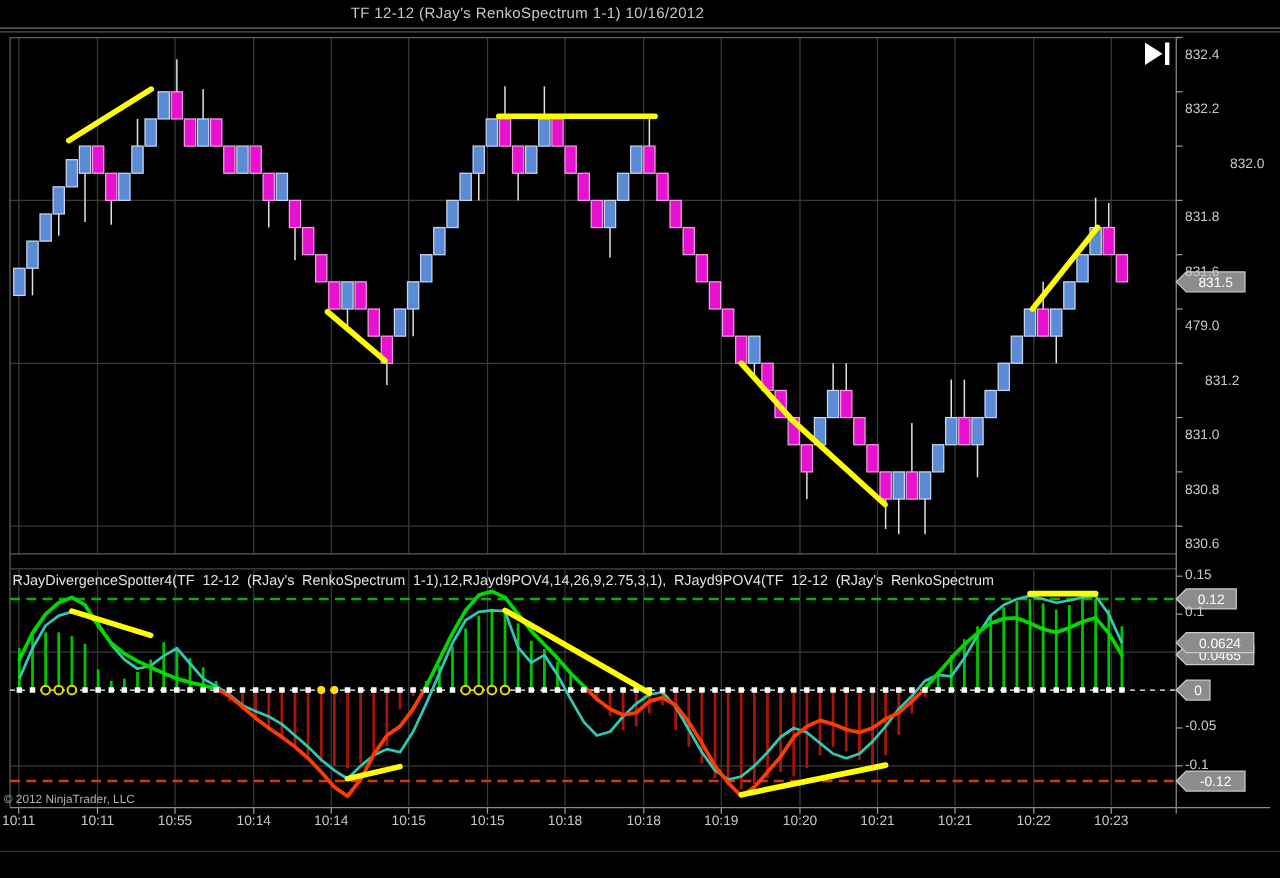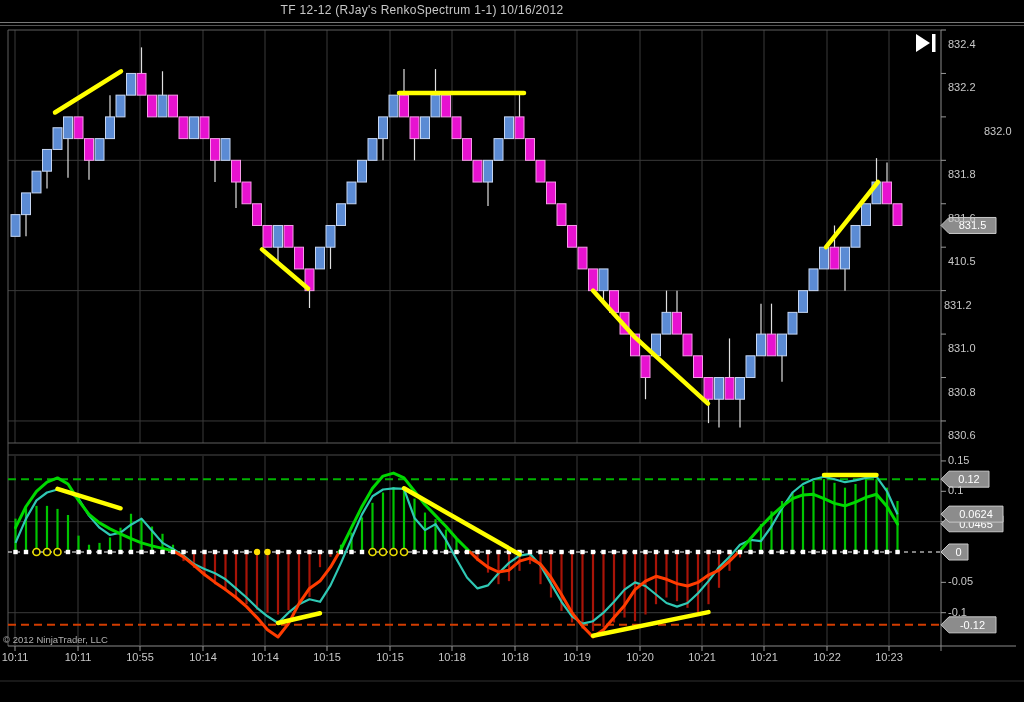--- a/index.html
+++ b/index.html
@@ -439,30 +439,31 @@
         <path d="M941 624.84 L949 616.84 H996 V632.84 H949 Z" fill="#8c8c8c" stroke="#c8c8c8" stroke-width="1"></path>
         <text x="972.5" y="628.84" fill="#ffffff" font-size="11px" text-anchor="middle" font-family="&quot;Liberation Sans&quot;,sans-serif">-0.12</text>
       </g>
       <g>
         <path d="M941 225.47999999999504 L949 217.47999999999504 H996 V233.47999999999504 H949 Z" fill="#8c8c8c" stroke="#c8c8c8" stroke-width="1"></path>
         <text x="972.5" y="229.47999999999504" fill="#ffffff" font-size="11px" text-anchor="middle" font-family="&quot;Liberation Sans&quot;,sans-serif">831.5</text>
       </g>
     </svg>
 
   <div class="ovl title">TF 12-12 (RJay's RenkoSpectrum 1-1)  10/16/2012</div>
+  <div class="ovl indlabel">RJayDivergenceSpotter4(TF 12-12 (RJay's RenkoSpectrum 1-1),12,RJayd9POV4,14,26,9,2.75,3,1), RJayd9POV4(TF 12-12 (RJay's RenkoSpectrum</div>
   <div class="ovl copyright">© 2012 NinjaTrader, LLC</div>
 
   <div id="price-labels" class="ovl" style="left:0;top:0;width:944px;height:702px;margin-top:15px;">
       <div class="axlab" style="left: 948px; top: 23px;">832.4</div>
       <div class="axlab" style="left: 948px; top: 66.44px;">832.2</div>
       <div class="axlab" style="left: 948px; top: 109.88px; padding-left: 36px;">832.0</div>
       <div class="axlab" style="left: 948px; top: 153.32px;">831.8</div>
       <div class="axlab" style="left: 948px; top: 196.76px;">831.6</div>
-      <div class="axlab" style="left: 948px; top: 240.2px;">410.5</div>
-      <div class="axlab" style="left: 904px; top: 283.64px; padding-left: 40px;">831.2</div>
+      <div class="axlab" style="left: 948px; top: 240.2px;">479.0</div>
+      <div class="axlab" style="left: 924px; top: 283.64px; padding-left: 40px;">831.2</div>
       <div class="axlab" style="left: 948px; top: 327.08px;">831.0</div>
       <div class="axlab" style="left: 948px; top: 370.52px;">830.8</div>
       <div class="axlab" style="left: 948px; top: 413.96px;">830.6</div>
     </div>
   <div id="time-labels" class="ovl" style="left:0;top:0;width:1024px;height:702px;">
       <div class="tmlab" style="left: -7px; top: 651px;">10:11</div>
       <div class="tmlab" style="left: 56px; top: 651px;">10:11</div>
       <div class="tmlab" style="left: 118px; top: 651px;">10:55</div>
       <div class="tmlab" style="left: 181px; top: 651px;">10:14</div>
       <div class="tmlab" style="left: 243px; top: 651px;">10:14</div>

